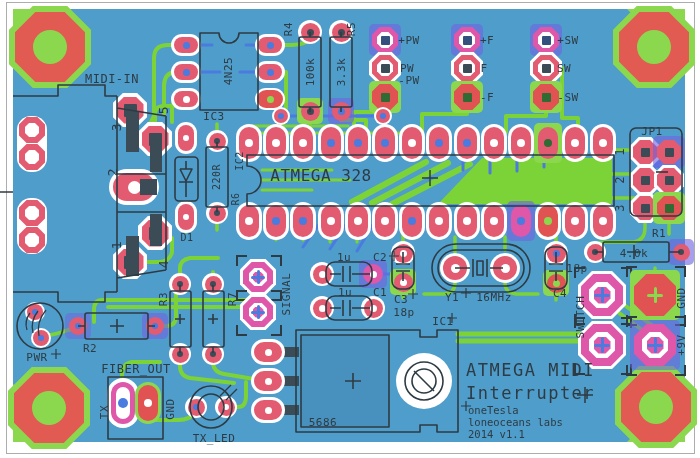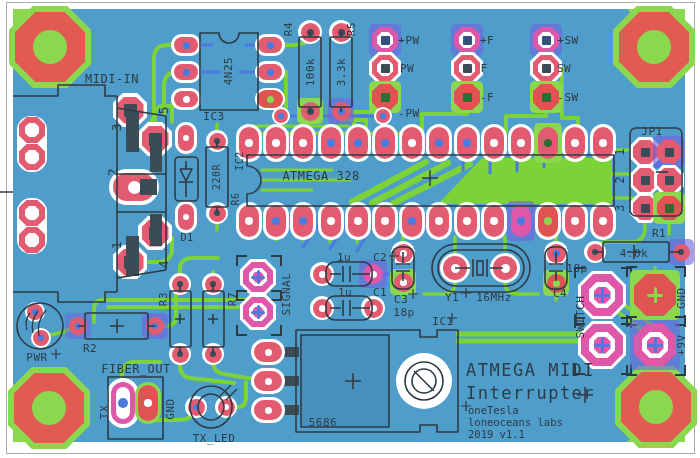--- a/index.html
+++ b/index.html
@@ -480,33 +480,33 @@
     <span class="lbl" style="left: 116px; top: 245px; font-size: 13px; transform: translate(-50%, -50%) rotate(-90deg);">1</span>
     <span class="lbl" style="left: 163px; top: 264px; font-size: 13px; transform: translate(-50%, -50%) rotate(-90deg);">4</span>
     <span class="lbl" style="left: 214px; top: 116px; font-size: 11px; transform: translate(-50%, -50%) rotate(0deg);">IC3</span>
     <span class="lbl" style="left: 228px; top: 71px; font-size: 11px; transform: translate(-50%, -50%) rotate(-90deg);">4N25</span>
     <span class="lbl" style="left: 288px; top: 29px; font-size: 11px; transform: translate(-50%, -50%) rotate(-90deg);">R4</span>
     <span class="lbl" style="left: 310px; top: 72px; font-size: 11px; transform: translate(-50%, -50%) rotate(-90deg);">100k</span>
     <span class="lbl" style="left: 351px; top: 29px; font-size: 11px; transform: translate(-50%, -50%) rotate(-90deg);">R5</span>
     <span class="lbl" style="left: 341px; top: 72px; font-size: 11px; transform: translate(-50%, -50%) rotate(-90deg);">3.3k</span>
     <span class="lbl" style="left: 409px; top: 40px; font-size: 11px; transform: translate(-50%, -50%) rotate(0deg);">+PW</span>
     <span class="lbl" style="left: 407px; top: 68px; font-size: 11px; transform: translate(-50%, -50%) rotate(0deg);">PW</span>
-    <span class="lbl" style="left: 409px; top: 113px; font-size: 11px; transform: translate(-50%, -50%) rotate(0deg);">-PW</span>
+    <span class="lbl" style="left: 409px; top: 80px; font-size: 11px; transform: translate(-50%, -50%) rotate(0deg);">-PW</span>
     <span class="lbl" style="left: 487px; top: 40px; font-size: 11px; transform: translate(-50%, -50%) rotate(0deg);">+F</span>
     <span class="lbl" style="left: 484px; top: 68px; font-size: 11px; transform: translate(-50%, -50%) rotate(0deg);">F</span>
     <span class="lbl" style="left: 487px; top: 97px; font-size: 11px; transform: translate(-50%, -50%) rotate(0deg);">-F</span>
     <span class="lbl" style="left: 568px; top: 40px; font-size: 11px; transform: translate(-50%, -50%) rotate(0deg);">+SW</span>
     <span class="lbl" style="left: 564px; top: 68px; font-size: 11px; transform: translate(-50%, -50%) rotate(0deg);">SW</span>
     <span class="lbl" style="left: 568px; top: 97px; font-size: 11px; transform: translate(-50%, -50%) rotate(0deg);">-SW</span>
     <span class="lbl" style="left: 652px; top: 131px; font-size: 11px; transform: translate(-50%, -50%) rotate(0deg);">JP1</span>
     <span class="lbl" style="left: 620px; top: 152px; font-size: 12px; transform: translate(-50%, -50%) rotate(-90deg);">1</span>
     <span class="lbl" style="left: 620px; top: 180px; font-size: 12px; transform: translate(-50%, -50%) rotate(-90deg);">2</span>
     <span class="lbl" style="left: 620px; top: 208px; font-size: 12px; transform: translate(-50%, -50%) rotate(-90deg);">3</span>
     <span class="lbl" style="left: 240px; top: 161px; font-size: 10px; transform: translate(-50%, -50%) rotate(-90deg);">IC2</span>
-    <span class="lbl" style="left: 321px; top: 176px; font-size: 12px; transform: translate(-50%, -50%) rotate(0deg);">ATMEGA 328</span>
+    <span class="lbl" style="left: 321px; top: 176px; font-size: 16px; transform: translate(-50%, -50%) rotate(0deg);">ATMEGA 328</span>
     <span class="lbl" style="left: 236px; top: 199px; font-size: 10px; transform: translate(-50%, -50%) rotate(-90deg);">R6</span>
     <span class="lbl" style="left: 217px; top: 177px; font-size: 10px; transform: translate(-50%, -50%) rotate(-90deg);">220R</span>
     <span class="lbl" style="left: 187px; top: 238px; font-size: 10px; transform: translate(-50%, -50%) rotate(0deg);">D1</span>
     <span class="lbl" style="left: 659px; top: 233px; font-size: 11px; transform: translate(-50%, -50%) rotate(0deg);">R1</span>
     <span class="lbl" style="left: 634px; top: 253px; font-size: 11px; transform: translate(-50%, -50%) rotate(0deg);">4.0k</span>
     <span class="lbl" style="left: 344px; top: 257px; font-size: 11px; transform: translate(-50%, -50%) rotate(0deg);">1u</span>
     <span class="lbl" style="left: 380px; top: 257px; font-size: 11px; transform: translate(-50%, -50%) rotate(0deg);">C2</span>
     <span class="lbl" style="left: 345px; top: 292px; font-size: 11px; transform: translate(-50%, -50%) rotate(0deg);">1u</span>
     <span class="lbl" style="left: 380px; top: 292px; font-size: 11px; transform: translate(-50%, -50%) rotate(0deg);">C1</span>
     <span class="lbl" style="left: 401px; top: 299px; font-size: 11px; transform: translate(-50%, -50%) rotate(0deg);">C3</span>
@@ -527,15 +527,15 @@
     <span class="lbl" style="left: 443px; top: 321px; font-size: 11px; transform: translate(-50%, -50%) rotate(0deg);">IC1</span>
     <span class="lbl" style="left: 323px; top: 422px; font-size: 11px; transform: translate(-50%, -50%) rotate(0deg);">5686</span>
     <span class="lbl" style="left: 580px; top: 317px; font-size: 11px; transform: translate(-50%, -50%) rotate(-90deg);">SWITCH</span>
     <span class="lbl" style="left: 681px; top: 298px; font-size: 11px; transform: translate(-50%, -50%) rotate(-90deg);">GND</span>
     <span class="lbl" style="left: 681px; top: 345px; font-size: 11px; transform: translate(-50%, -50%) rotate(-90deg);">+9V</span>
     <div id="titleblock">
     <div style="left:466px;top:360px;font-size:17px;letter-spacing:1.5px;">ATMEGA MIDI</div>
     <div style="left:466px;top:383px;font-size:17px;letter-spacing:1.5px;">Interrupter</div>
     <div style="left:468px;top:404px;font-size:10.5px;">oneTesla</div>
     <div style="left:468px;top:416px;font-size:10.5px;">loneoceans labs</div>
-    <div style="left:468px;top:428px;font-size:10.5px;">2019 v1.1</div>
+    <div style="left:468px;top:428px;font-size:10.5px;">2014 v1.1</div>
   </div>
   </div>
 
 </body></html>

